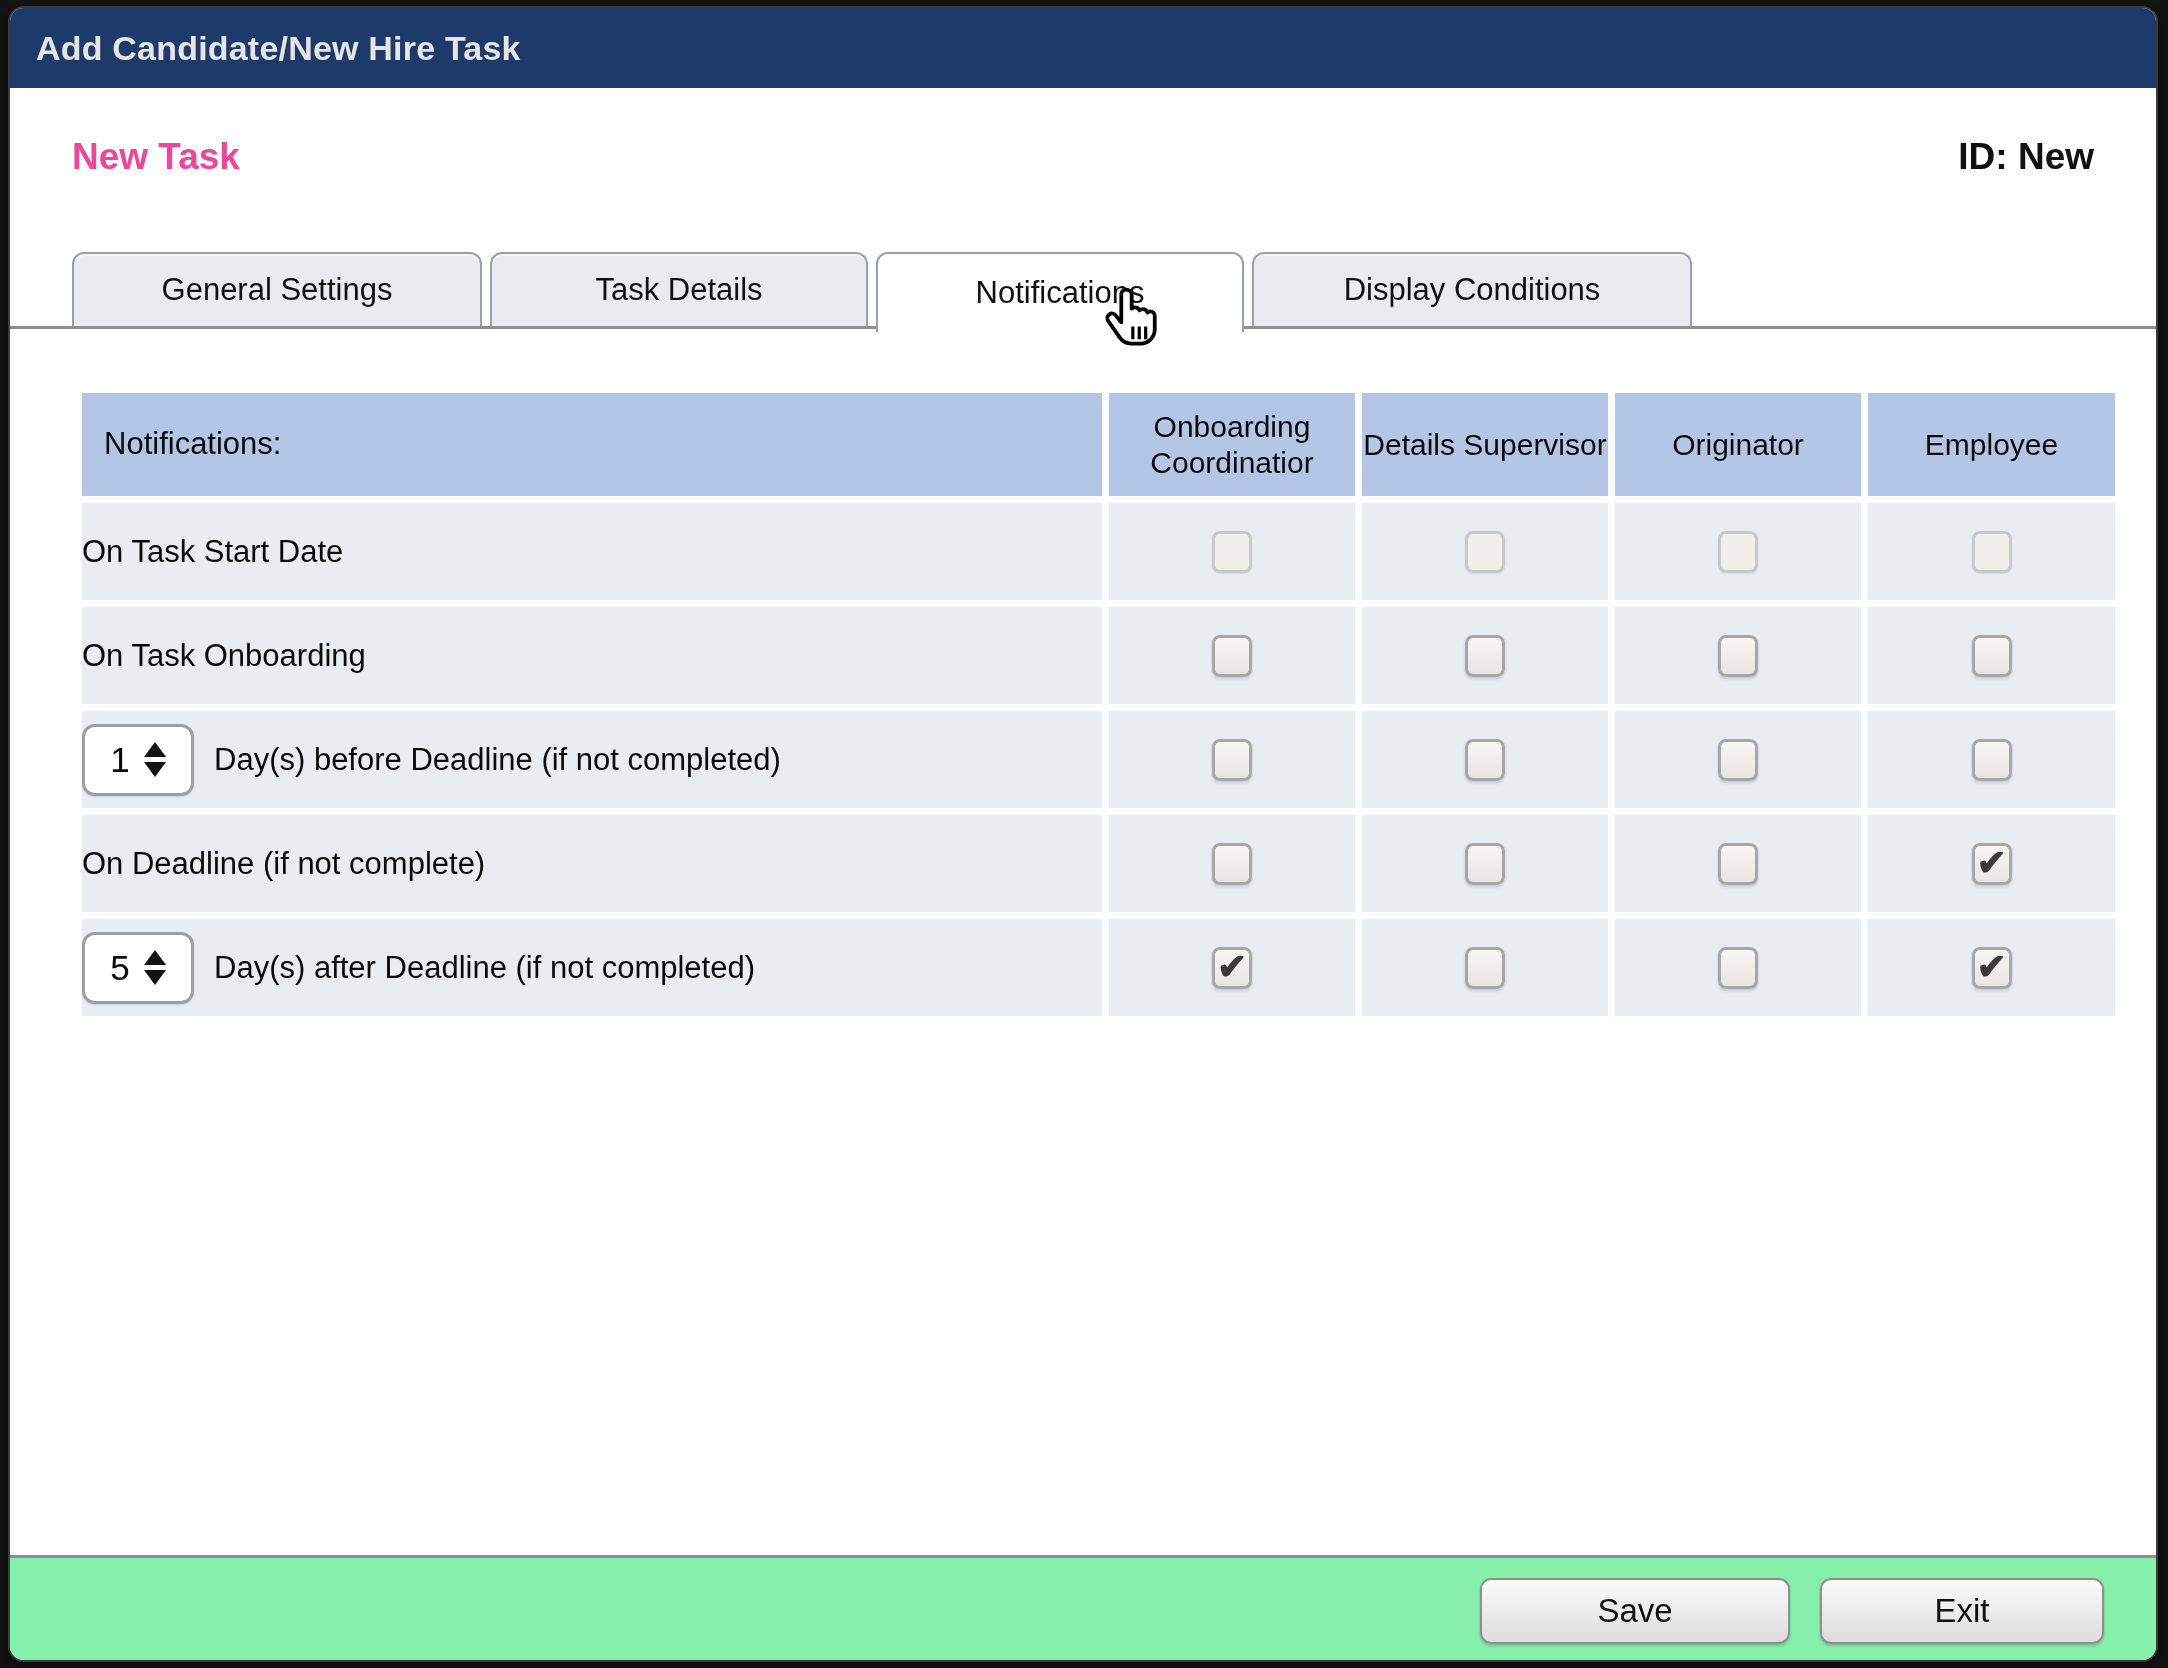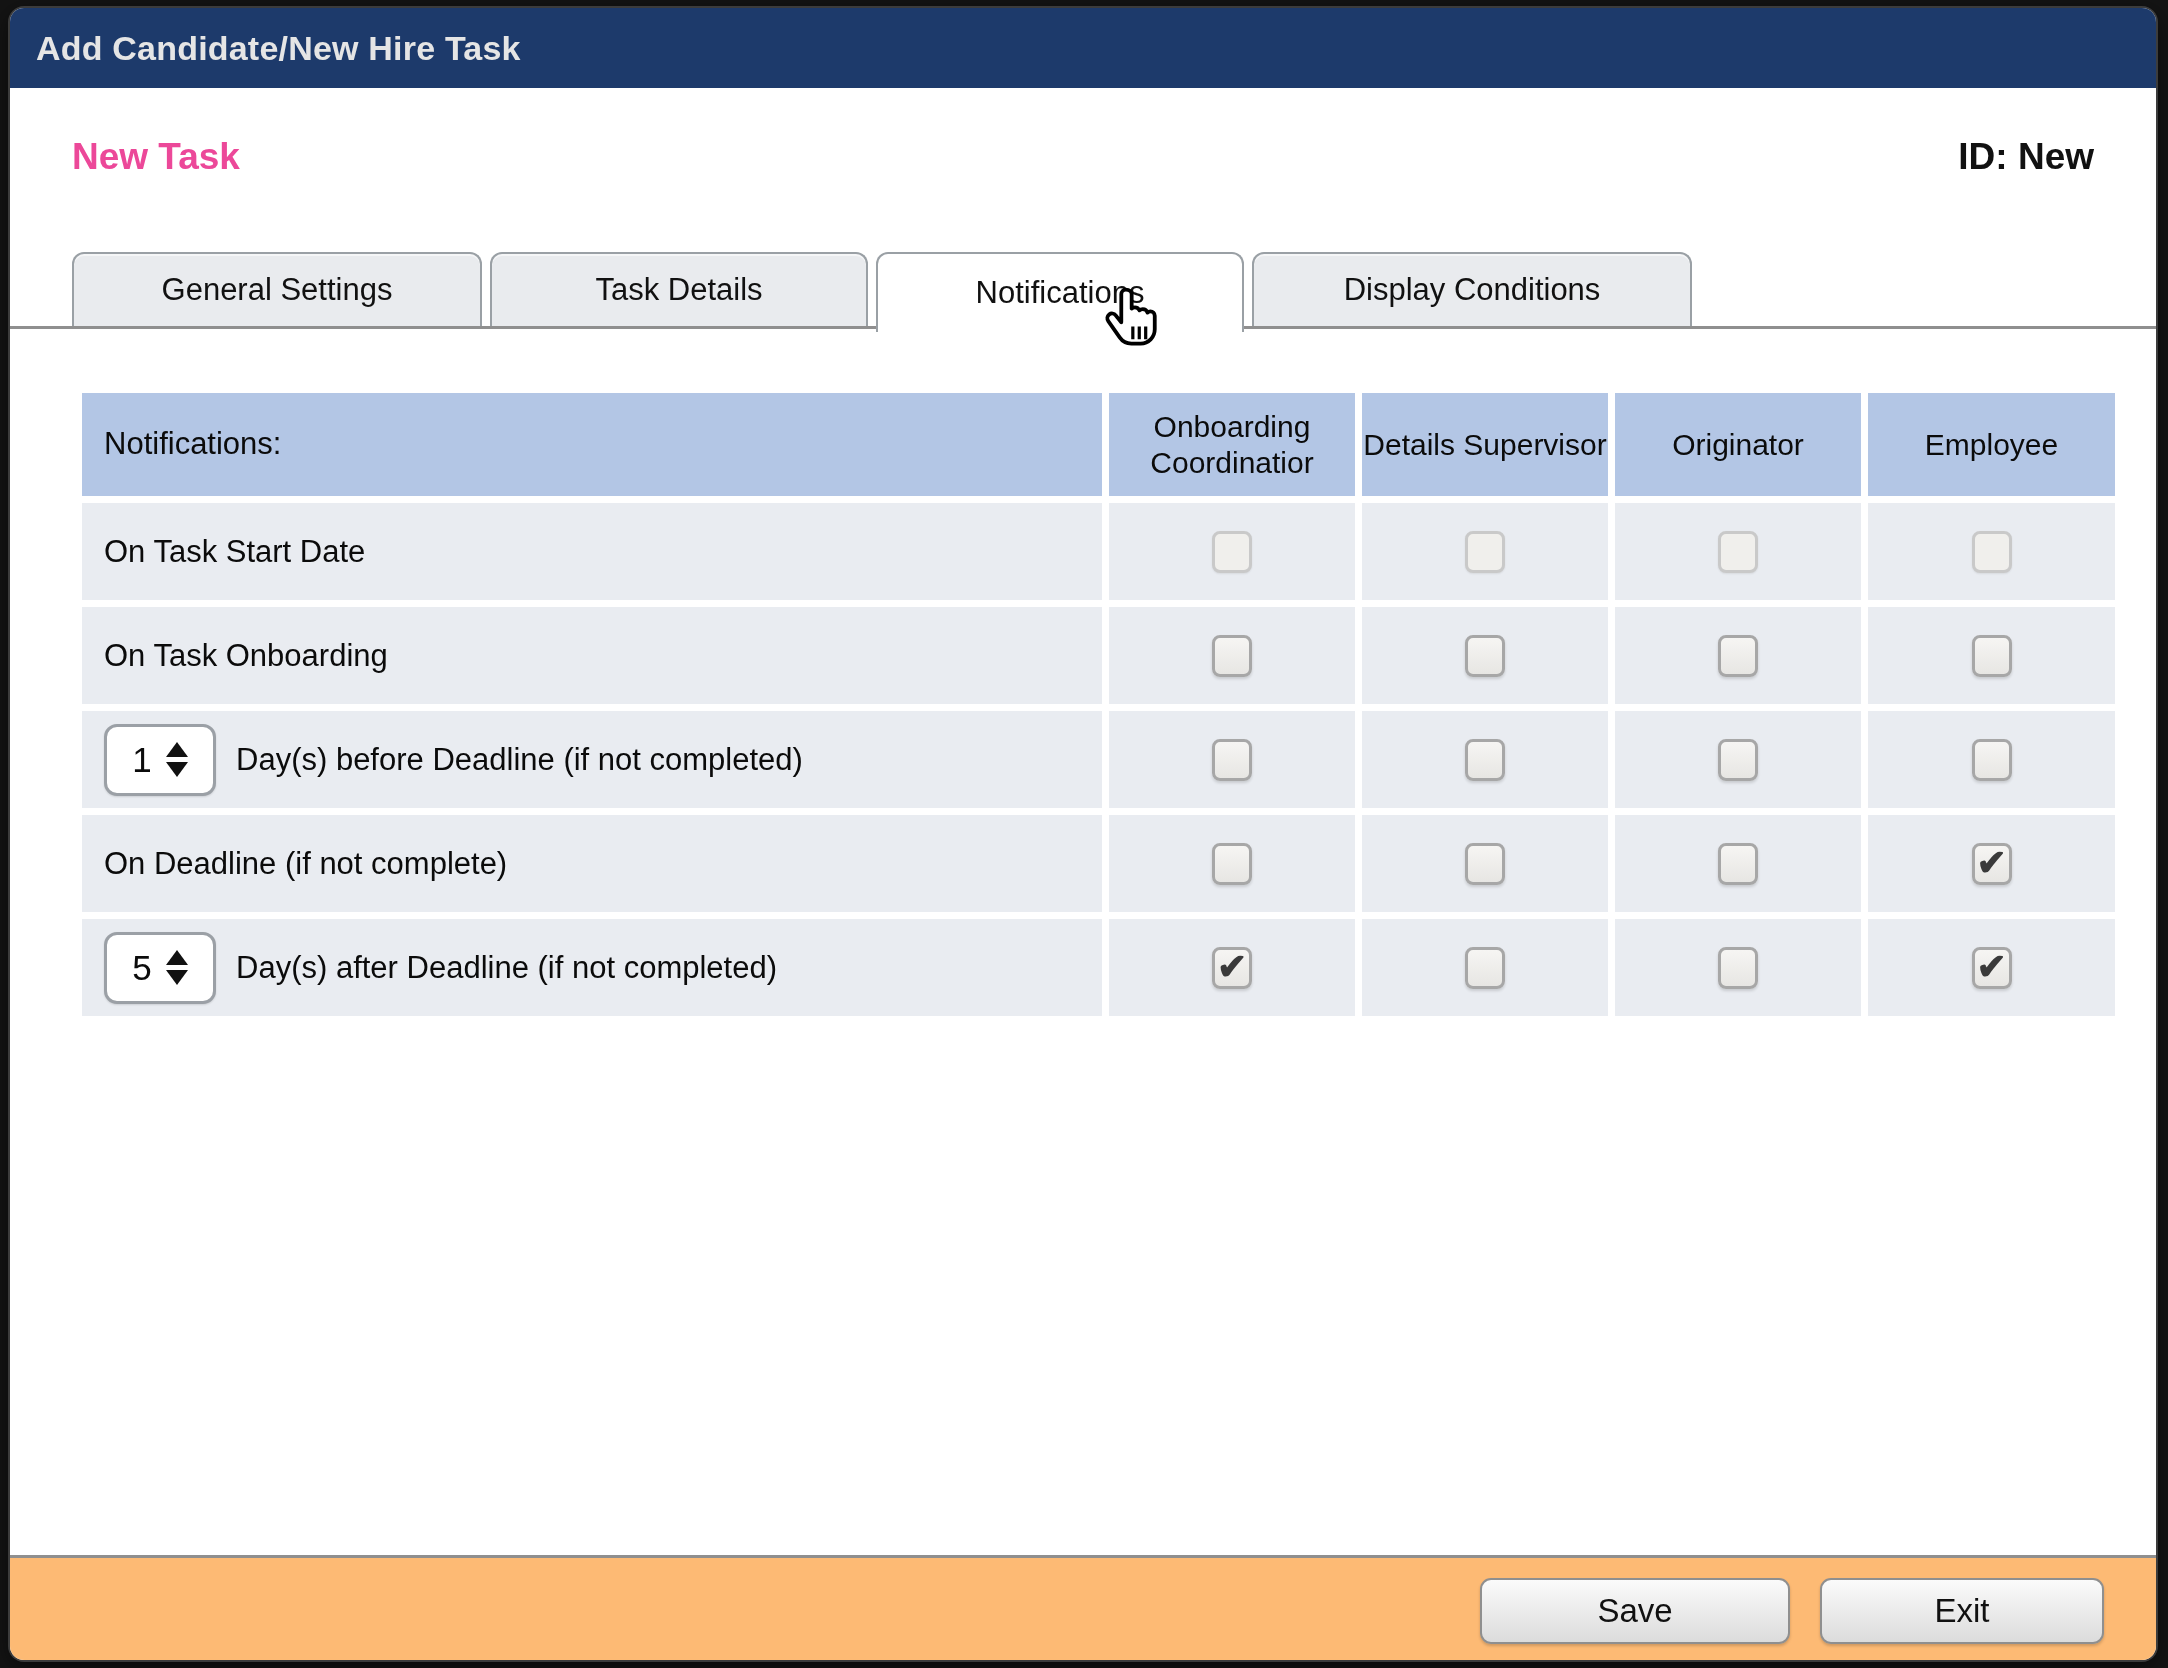--- a/index.html
+++ b/index.html
@@ -54,21 +54,21 @@
   .cell.hdr{
     background:#b3c6e5;height:103px;
     display:flex;align-items:center;justify-content:center;
     font-size:30px;color:#0b0b0b;text-align:center;line-height:1.18;
   }
   .cell.hdr.first{justify-content:flex-start;padding-left:22px;font-size:31px;}
   .cell.body{
     background:#e9ecf1;height:97px;
     display:flex;align-items:center;
   }
-  .cell.body.label{padding-left:22px;font-size:31px;color:#0b0b0b;gap:20px;}
+  .cell.body.label{font-size:31px;color:#0b0b0b;gap:20px;}
   .cell.body.check{justify-content:center;}
   
   .checkbox{
     width:34px;height:36px;border-radius:8px;
     border:3px solid #a7a7a7;
     background:linear-gradient(#f6f5f3,#e7e6e3);
     box-shadow:0 2px 3px rgba(0,0,0,.14);
     display:flex;align-items:center;justify-content:center;
     cursor:pointer;position:relative;
   }
@@ -83,21 +83,21 @@
     cursor:pointer;flex:0 0 auto;
     box-shadow:0 1px 2px rgba(0,0,0,.12);
   }
   .stepper .val{font-size:35px;color:#0b0b0b;}
   .stepper .arrows{display:flex;flex-direction:column;gap:5px;}
   .stepper .arrows .up{width:0;height:0;border-left:11px solid transparent;border-right:11px solid transparent;border-bottom:15px solid #111;}
   .stepper .arrows .down{width:0;height:0;border-left:11px solid transparent;border-right:11px solid transparent;border-top:15px solid #111;}
   
   .footer{
     position:absolute;left:0;right:0;bottom:0;height:102px;
-    background:#fdba74;border-top:3px solid #8f8f8f;
+    background:#86efac;border-top:3px solid #8f8f8f;
   }
   .btn{
     position:absolute;top:20px;height:66px;box-sizing:border-box;
     background:linear-gradient(#fbfbfb,#dcdcdc);
     border:2px solid #8f8f8f;border-radius:11px;
     font-size:33px;color:#111;font-family:"Liberation Sans",sans-serif;
     display:flex;align-items:center;justify-content:center;cursor:pointer;
     box-shadow:0 2px 3px rgba(0,0,0,.18);
   }
   .btn.save{right:366px;width:310px;}

